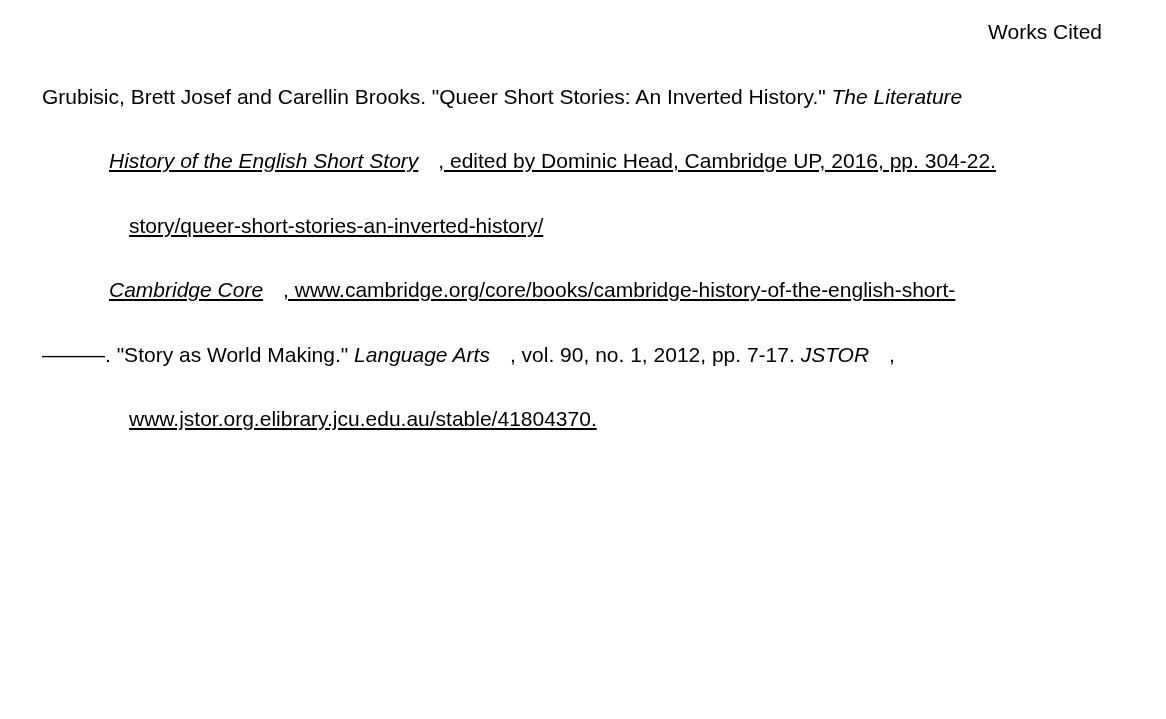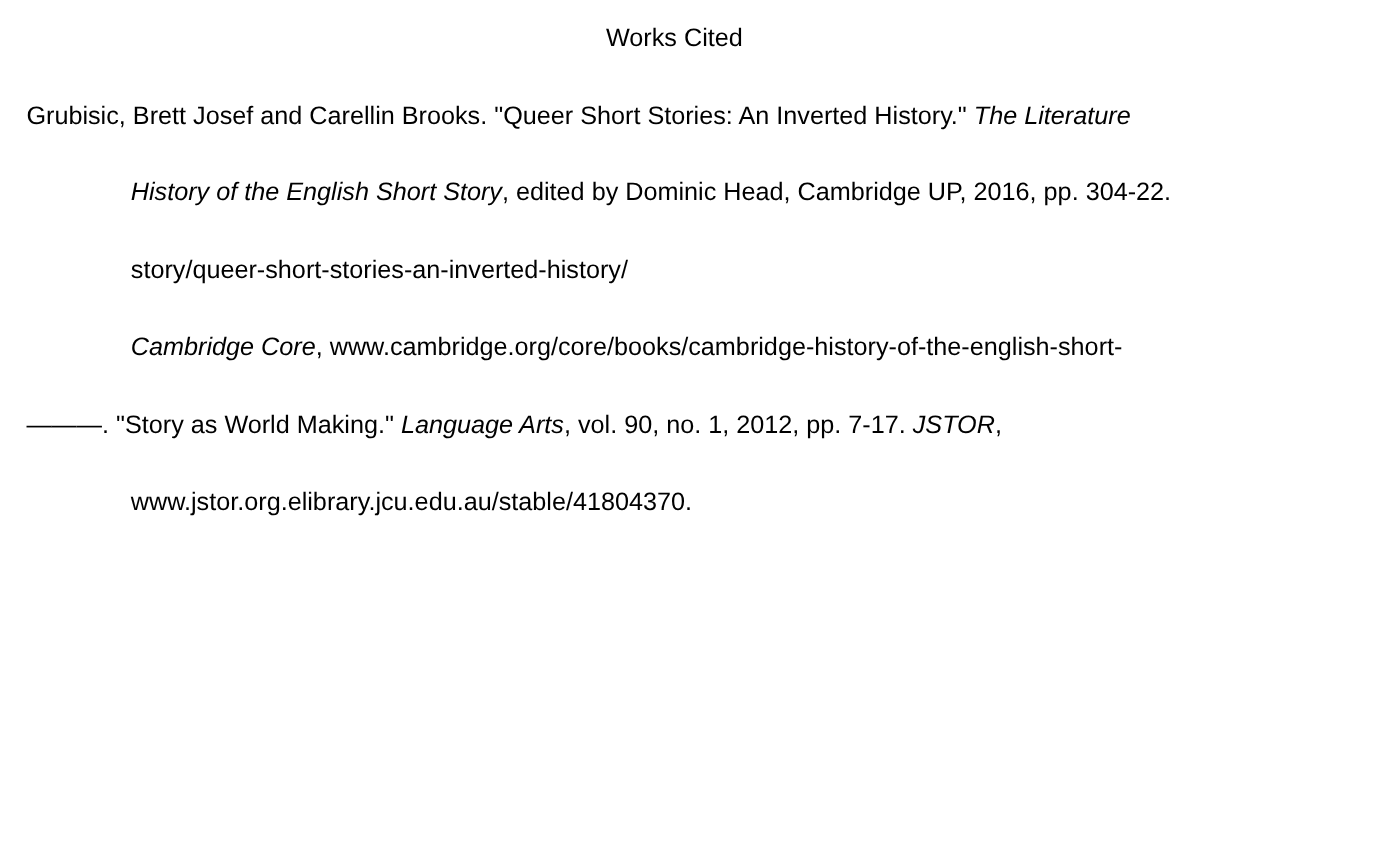--- a/index.html
+++ b/index.html
@@ -16,36 +16,38 @@
     height: 719px;
     padding: 0 64px 0 22px;
     font-family: "Liberation Sans", sans-serif;
     font-size: 21px;
     color: #000000;
     background: #ffffff;
   }
   .title-line {
     height: 64.5px;
     line-height: 64.5px;
-    text-align: center;
+    text-align: right;
     white-space: nowrap;
   }
   .line {
     height: 64.5px;
     line-height: 64.5px;
     white-space: nowrap;
   }
   .line.indent {
     padding-left: 87px;
+    text-decoration: underline;
   }
   .it {
     font-style: italic;
   }
   .rg {
     font-style: normal;
+    margin-left: 20px;
   }
 </style>
 </head>
 <body>
 
 <div class="doc">
   <div class="title-line">Works Cited</div>
   <div>
       <div>
         <div class="line"><span class="rg">Grubisic, Brett Josef and Carellin Brooks. "Queer Short Stories: An Inverted History." </span><span class="it">The Literature</span></div>

